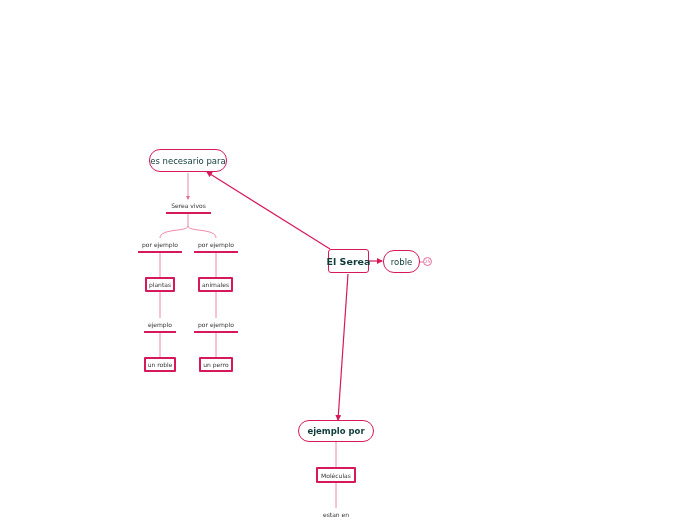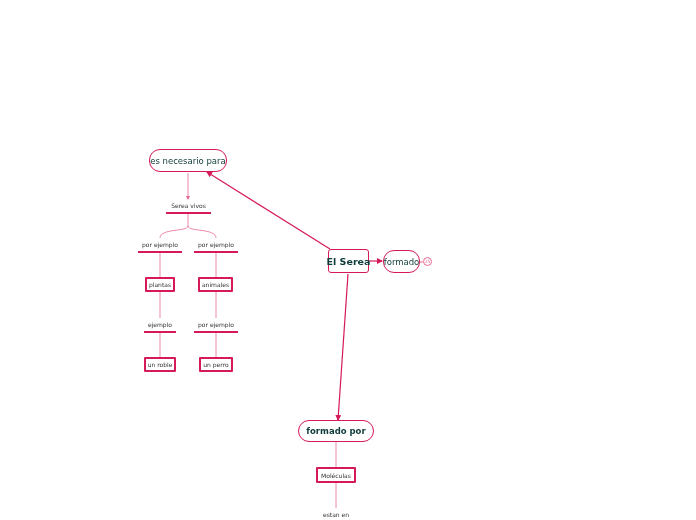--- a/index.html
+++ b/index.html
@@ -130,21 +130,21 @@
 
     <line x1="336" y1="442" x2="336" y2="467" stroke="#e86a92" stroke-width="0.8"></line>
     <line x1="336" y1="483" x2="336" y2="508" stroke="#e86a92" stroke-width="0.8"></line>
   </svg>
 
   <div class="node central" style="left:328px; top:249px; width:41px; height:24px;">
     <span>El Serea</span>
   </div>
 
   <div class="node main" style="left:383px; top:250px; width:37px; height:23px;">
-    <span>formado</span>
+    <span>roble</span>
   </div>
   <div class="badge" style="left:423px; top:257px;">
     <span>25</span>
   </div>
 
   <div class="node main" style="left:149px; top:149px; width:78px; height:23px;">
     <span>es necesario para</span>
   </div>
 
   <div class="label underlined" style="left:166px; top:202px; width:45px;">
@@ -171,21 +171,21 @@
     <span>animales</span>
   </div>
   <div class="label underlined" style="left:194px; top:321px; width:44px;">
     <span>por ejemplo</span>
   </div>
   <div class="node leaf" style="left:199px; top:357px; width:34px; height:15px;">
     <span>un perro</span>
   </div>
 
   <div class="node pill" style="left:298px; top:420px; width:76px; height:22px;">
-    <span>formado por</span>
+    <span>ejemplo por</span>
   </div>
 
   <div class="node leaf" style="left:316px; top:467px; width:40px; height:16px;">
     <span>Moléculas</span>
   </div>
 
   <div class="label" style="left:314px; top:511px; width:44px;">
     <span>estan en</span>
   </div>
 

